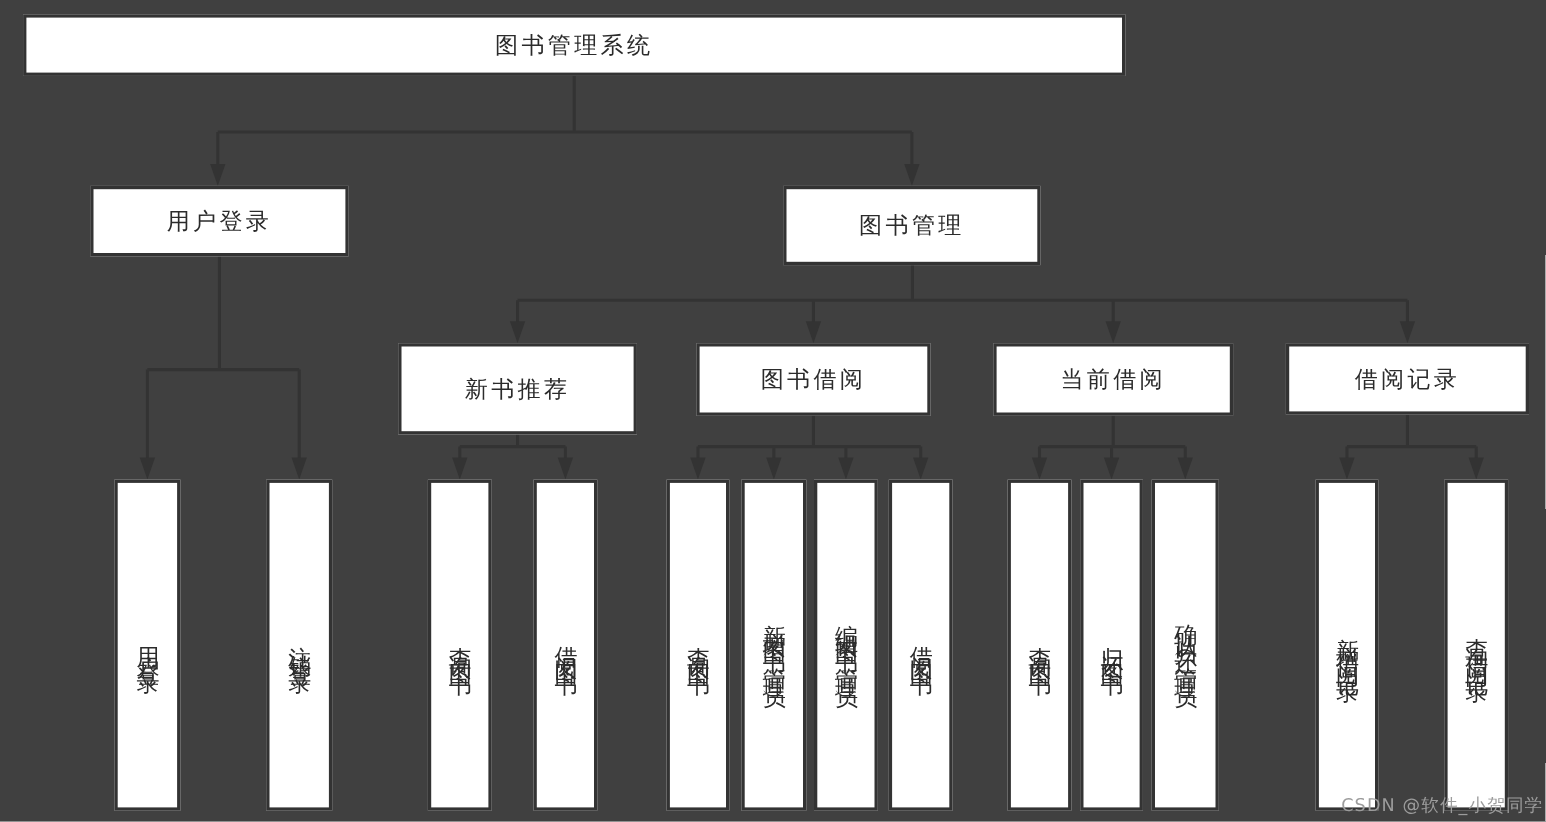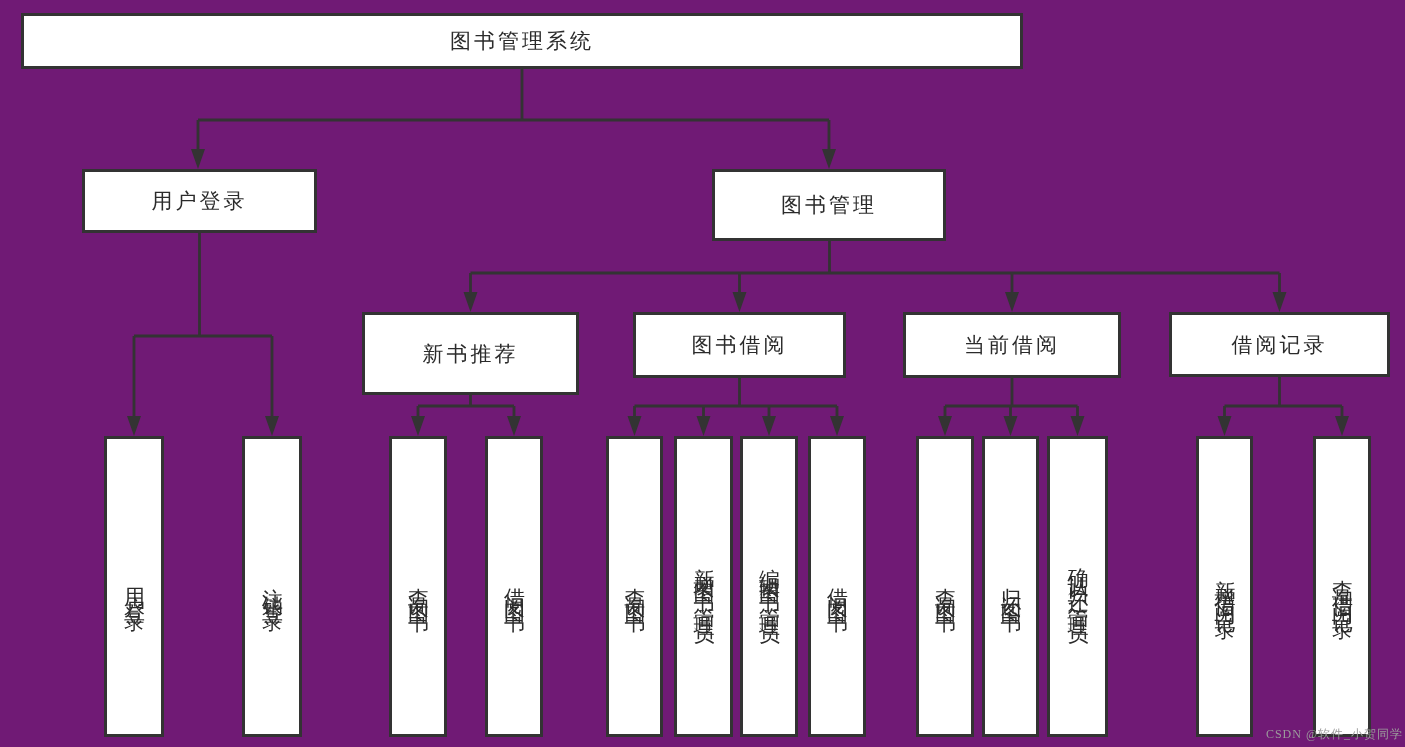--- a/index.html
+++ b/index.html
@@ -3,21 +3,21 @@
 <meta charset="utf-8">
 <style>
   :root{
     --line:#333333;
     --text:#2b2b2b;
   }
   html,body{margin:0;padding:0;background:#ffffff;}
   #canvas{
     position:relative;
     width:1405px;height:747px;
-    background:#701a75;
+    background:#404040;
     font-family:"DejaVu Sans",sans-serif;
     overflow:hidden;
   }
   #connectors{
     position:absolute;left:0;top:0;z-index:1;
     pointer-events:none;
   }
   .box{
     position:absolute;
     box-sizing:border-box;
@@ -39,25 +39,24 @@
     writing-mode:vertical-rl;
     text-orientation:mixed;
     font-size:21px;
     letter-spacing:8px;
     line-height:1;
     color:var(--text);
   }
   #watermark{
     position:absolute;
     right:2px;bottom:4px;
-    font-size:12px;
+    font-size:16px;
     letter-spacing:1px;
     z-index:3;
     white-space:nowrap;
-    font-family:Liberation Serif, serif;
   }
 </style>
 </head>
 <body>
 
 <div id="canvas">
 
   <svg id="connectors" width="1405" height="747" viewBox="0 0 1405 747">
       <path d="M522,69 L522,120 M198,120 L829,120 M198,120 L198,153 M829,120 L829,153" stroke="#333333" stroke-width="2.8" fill="none"></path>
       <polygon points="191,149 205,149 198,169" fill="#333333"></polygon>

